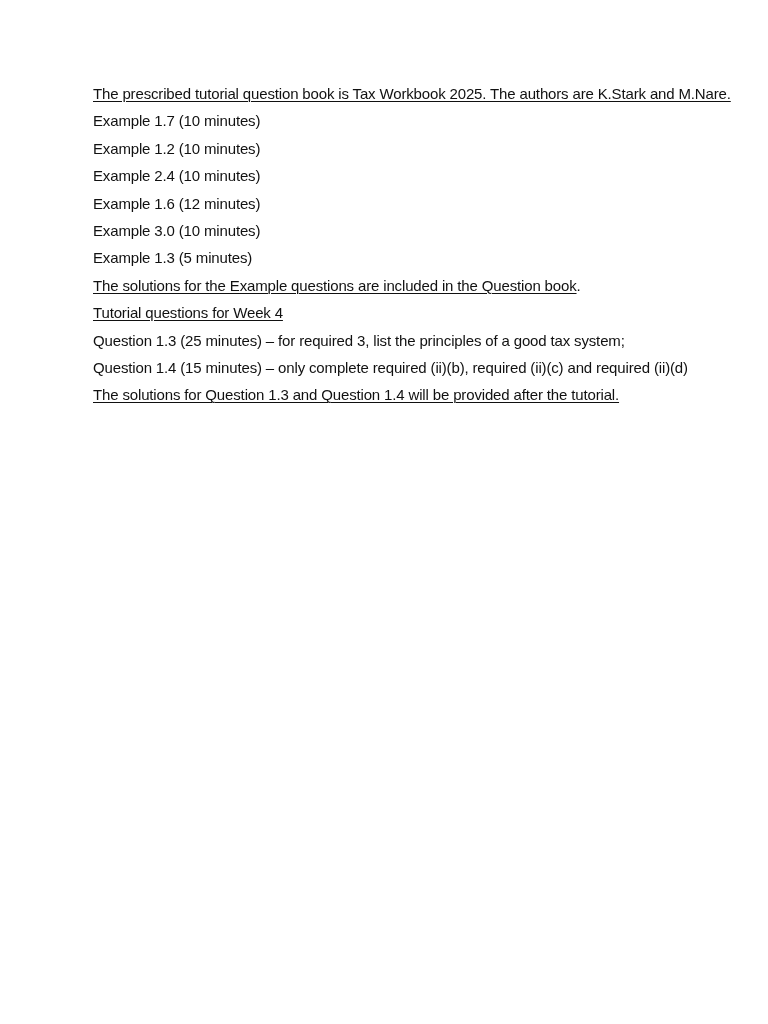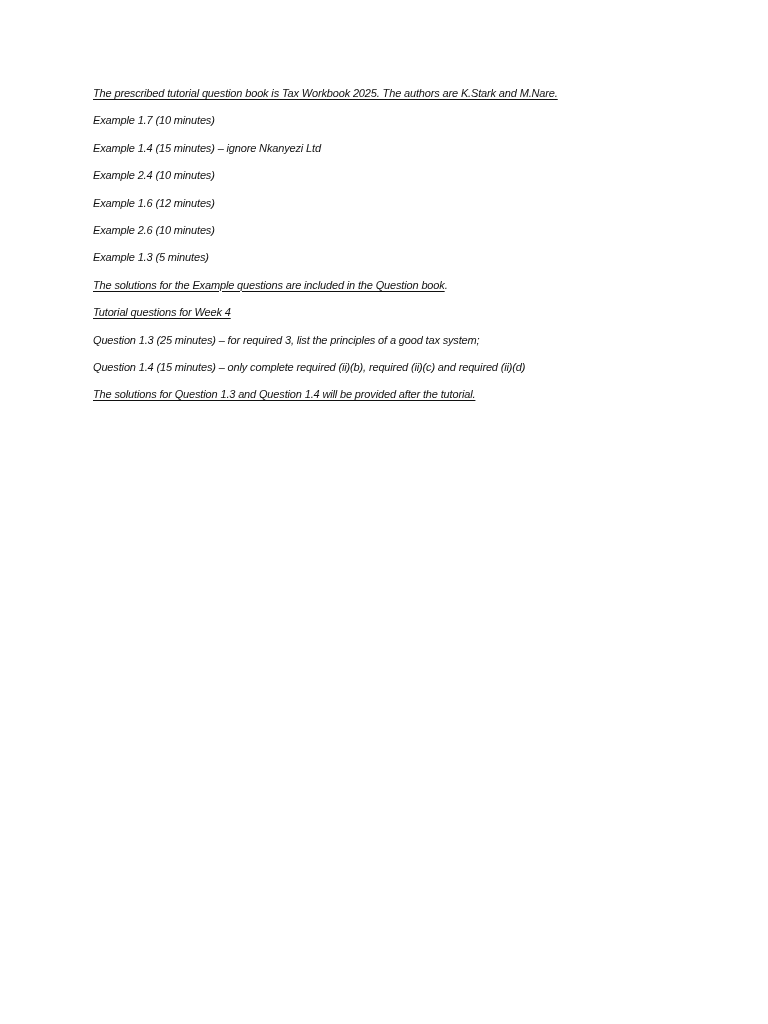--- a/index.html
+++ b/index.html
@@ -15,45 +15,44 @@
       font-family: "Liberation Sans", "DejaVu Sans", sans-serif;
       color: #111111;
     }
     .page {
       position: absolute;
       left: 93px;
       top: 86px;
       width: 640px;
     }
     .line {
-      font-size: 11px;
+      font-size: 15px;
       line-height: 15px;
       height: 15px;
       margin: 0 0 12.4px 0;
       white-space: nowrap;
       letter-spacing: -0.15px;
-      font-style: italic;
     }
     .u {
       text-decoration: underline;
       text-underline-offset: 2px;
       text-decoration-thickness: 1px;
     }
   </style>
 </head>
 <body>
 
 <div class="page">
   <div class="line u">The prescribed tutorial question book is Tax Workbook 2025. The authors are K.Stark and M.Nare.</div>
 
   <div class="line">Example 1.7 (10 minutes)</div>
-  <div class="line">Example 1.4 (15 minutes) – ignore Nkanyezi Ltd</div>
+  <div class="line">Example 1.2 (10 minutes)</div>
   <div class="line">Example 2.4 (10 minutes)</div>
   <div class="line">Example 1.6 (12 minutes)</div>
-  <div class="line">Example 2.6 (10 minutes)</div>
+  <div class="line">Example 3.0 (10 minutes)</div>
   <div class="line">Example 1.3 (5 minutes)</div>
 
   <div class="line"><span class="u">The solutions for the Example questions are included in the Question book</span><span>.</span></div>
 
   <div class="line u">Tutorial questions for Week 4</div>
 
   <div class="line">Question 1.3 (25 minutes) – for required 3, list the principles of a good tax system;</div>
   <div class="line">Question 1.4 (15 minutes) – only complete required (ii)(b), required (ii)(c) and required (ii)(d)</div>
 
   <div class="line u">The solutions for Question 1.3 and Question 1.4 will be provided after the tutorial.</div>

